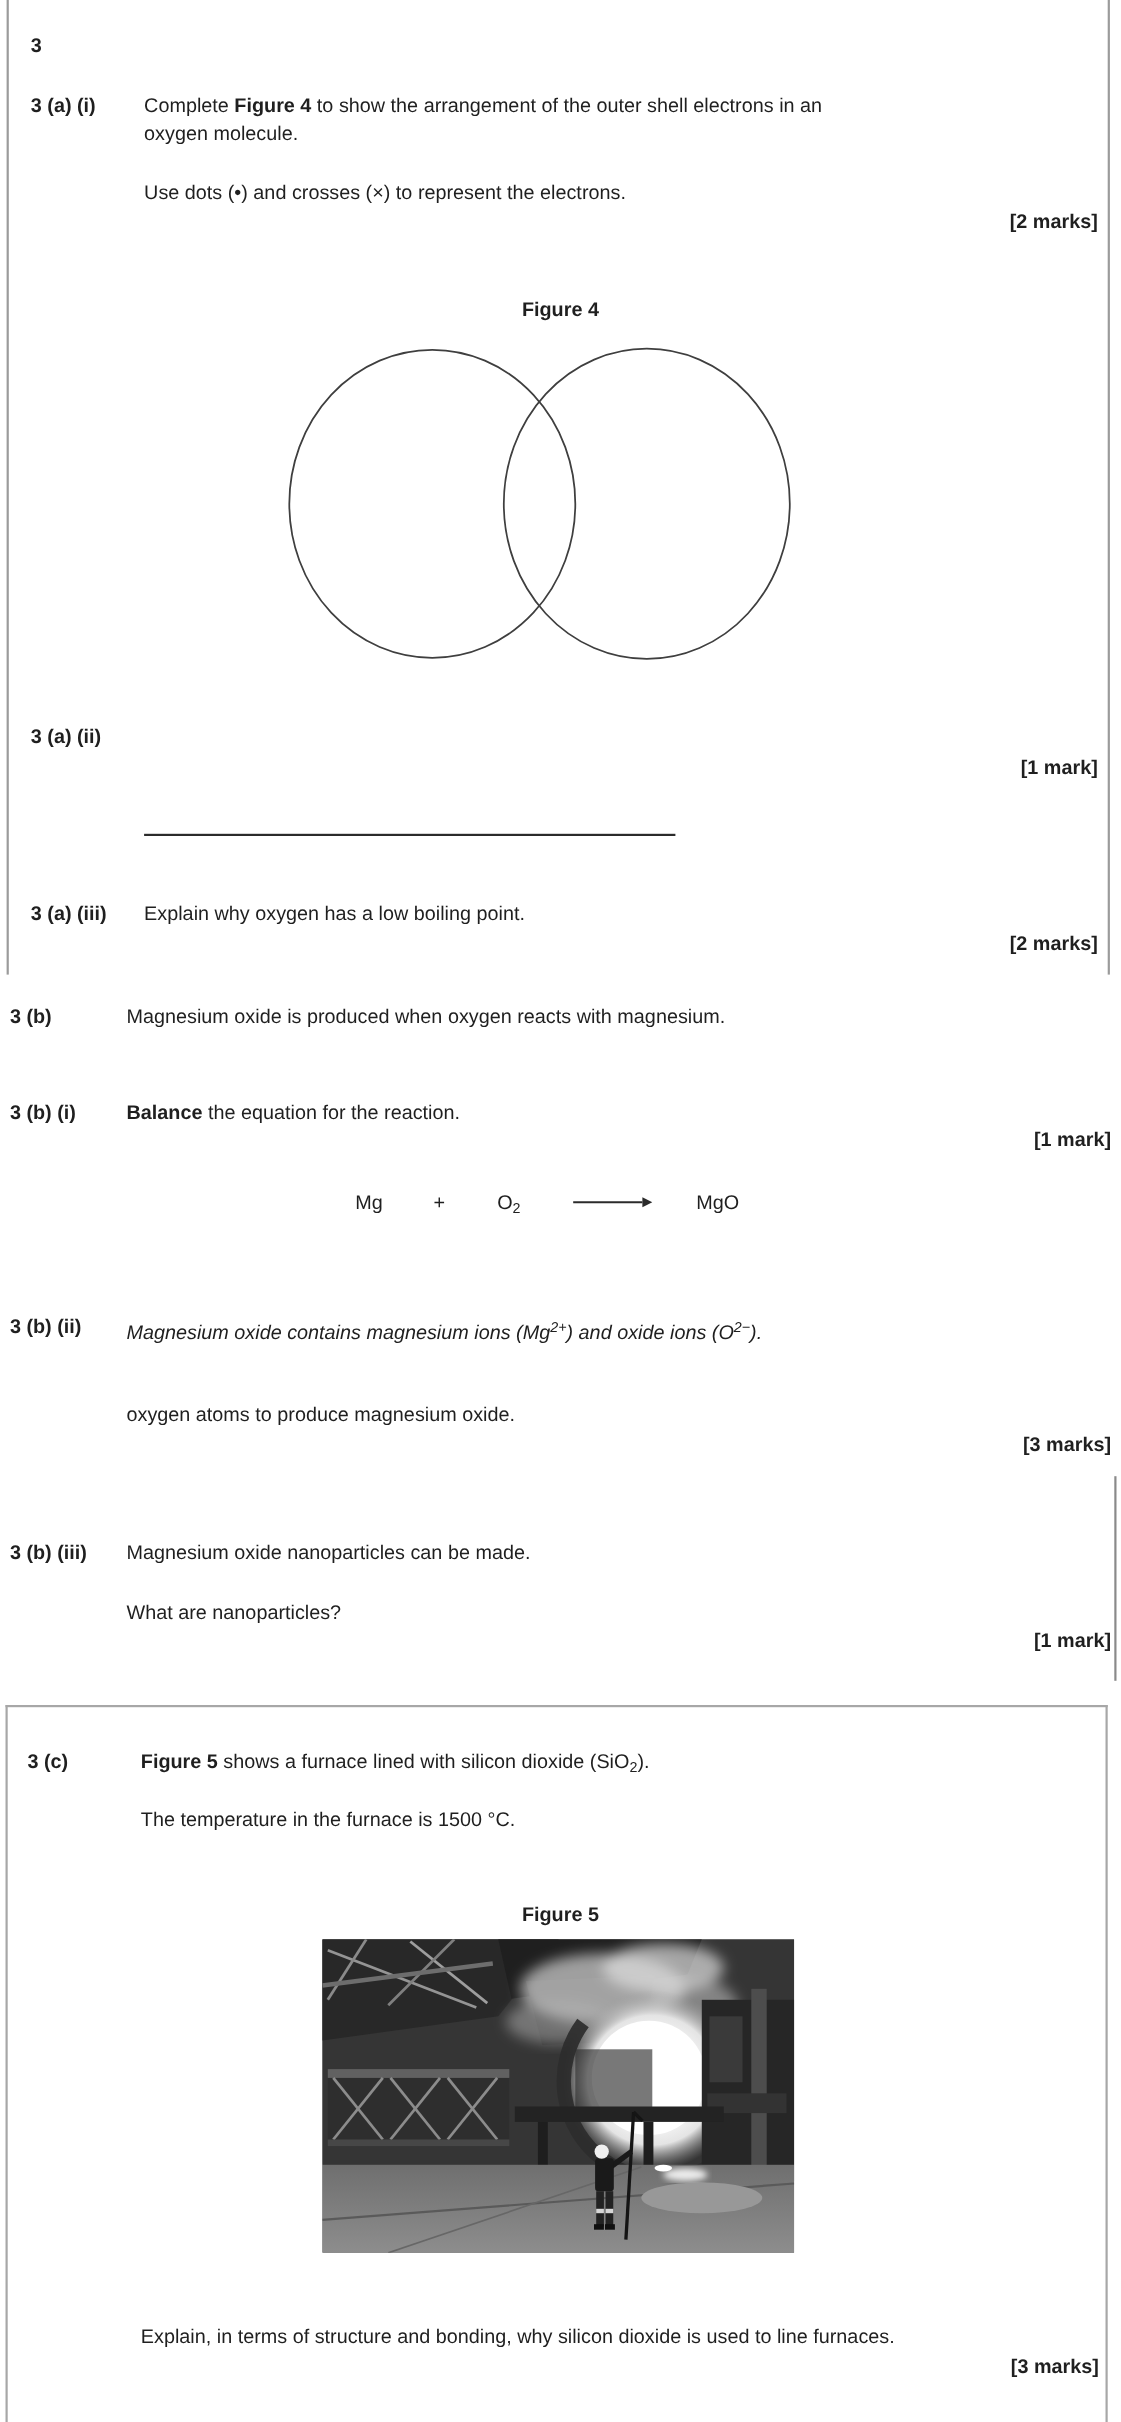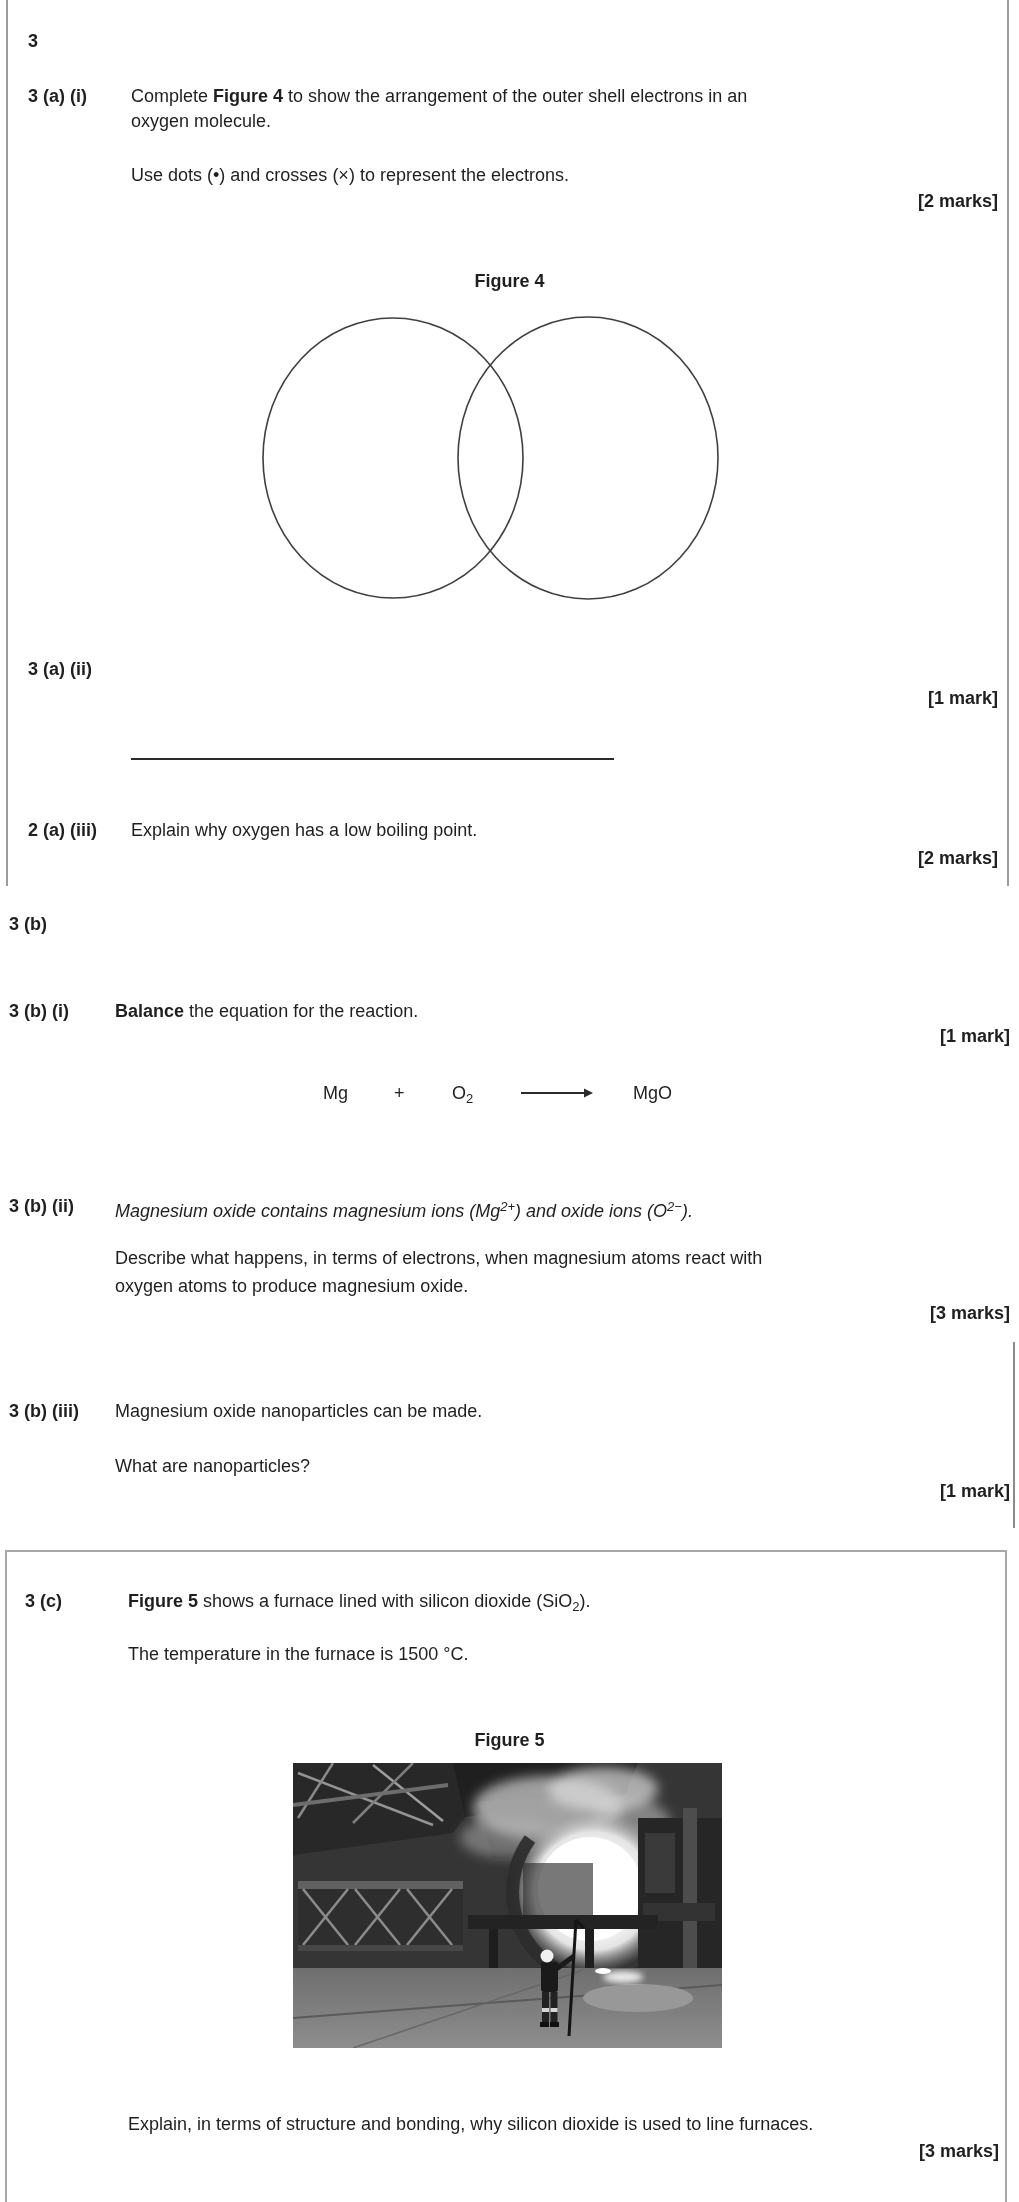--- a/index.html
+++ b/index.html
@@ -53,25 +53,26 @@
   <div class="center-title" style="top:270px;">Figure 4</div>
   <svg style="position:absolute;left:258px;top:312px;" width="466" height="296" viewBox="0 0 466 296">
     <ellipse cx="135" cy="146" rx="130" ry="140" fill="none" stroke="#3f3f3f" stroke-width="1.6"></ellipse>
     <ellipse cx="330" cy="146" rx="130" ry="141" fill="none" stroke="#3f3f3f" stroke-width="1.6"></ellipse>
   </svg>
 
   <div class="t num" style="left:28px;top:658px;">3 (a) (ii)</div>
   <div class="marks" style="right:21px;top:687px;">[1 mark]</div>
   <div class="answer-line" style="left:131px;top:758px;width:483px;height:2px;"></div>
 
-  <div class="t num" style="left:28px;top:819px;">2 (a) (iii)</div>
+  <div class="t num" style="left:28px;top:819px;">3 (a) (iii)</div>
   <div class="t" style="left:131px;top:819px;">Explain why oxygen has a low boiling point.</div>
   <div class="marks" style="right:21px;top:847px;">[2 marks]</div>
 
   <div class="t num" style="left:9px;top:913px;">3 (b)</div>
+  <div class="t" style="left:115px;top:913px;">Magnesium oxide is produced when oxygen reacts with magnesium.</div>
 
   <div class="t num" style="left:9px;top:1000px;">3 (b) (i)</div>
   <div class="t" style="left:115px;top:1000px;">
     <span class="b">Balance</span><span> the equation for the reaction.</span>
   </div>
   <div class="marks" style="right:9px;top:1025px;">[1 mark]</div>
 
   <div class="t" style="left:323px;top:1082px;">Mg</div>
   <div class="t" style="left:394px;top:1082px;">+</div>
   <div class="t" style="left:452px;top:1082px;">
@@ -80,21 +81,20 @@
   <svg style="position:absolute;left:521px;top:1086px;" width="72" height="14" viewBox="0 0 72 14">
     <line x1="0" y1="7" x2="63" y2="7" stroke="#2b2b2b" stroke-width="1.8"></line>
     <polygon points="63,2.5 72,7 63,11.5" fill="#2b2b2b"></polygon>
   </svg>
   <div class="t" style="left:633px;top:1082px;">MgO</div>
 
   <div class="t num" style="left:9px;top:1195px;">3 (b) (ii)</div>
   <div class="t" style="left:115px;top:1195px;font-style:italic;">
     <span>Magnesium oxide contains magnesium ions (Mg</span><span class="sup">2+</span><span>) and oxide ions (O</span><span class="sup">2−</span><span>).</span>
   </div>
-  <div class="t" style="left:115px;top:1247px;">Describe what happens, in terms of electrons, when magnesium atoms react with</div>
   <div class="t" style="left:115px;top:1275px;">oxygen atoms to produce magnesium oxide.</div>
   <div class="marks" style="right:9px;top:1302px;">[3 marks]</div>
 
   <div class="vline" style="left:1013px;top:1342px;width:2px;height:186px;background:#8a8a8a;"></div>
 
   <div class="t num" style="left:9px;top:1400px;">3 (b) (iii)</div>
   <div class="t" style="left:115px;top:1400px;">Magnesium oxide nanoparticles can be made.</div>
   <div class="t" style="left:115px;top:1455px;">What are nanoparticles?</div>
   <div class="marks" style="right:9px;top:1480px;">[1 mark]</div>
 

